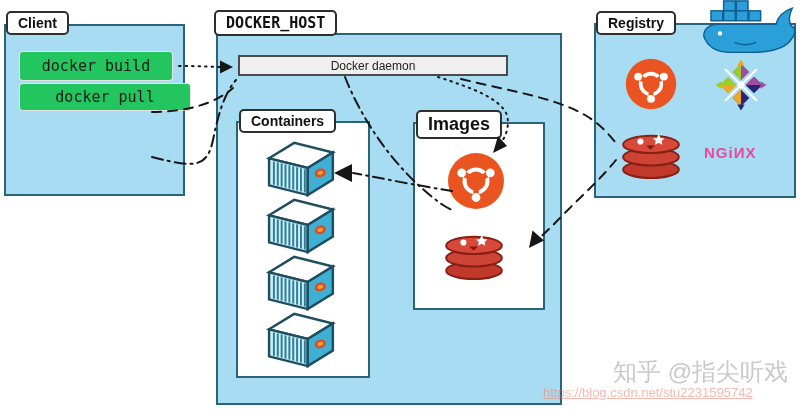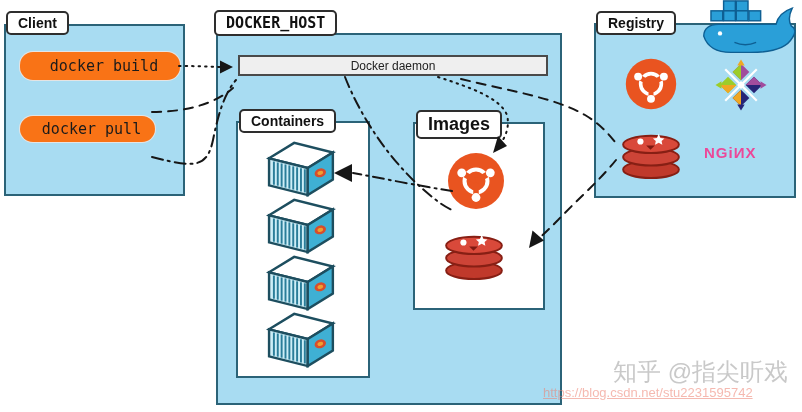--- a/index.html
+++ b/index.html
@@ -4,24 +4,24 @@
 <style>
   html,body{margin:0;padding:0;background:#fff;}
   .stage{position:relative;width:802px;height:412px;background:#ffffff;overflow:hidden;
          font-family:"Liberation Sans",sans-serif;}
   .bluebox{position:absolute;background:#a8dcf2;border:2px solid #2b6378;box-sizing:border-box;z-index:1;}
   .whitebox{position:absolute;background:#ffffff;border:2px solid #2b6378;box-sizing:border-box;z-index:2;}
   .pill{position:absolute;background:#fff;border:2px solid #2e2e2e;border-radius:5px;
         font:700 14px "Liberation Sans",sans-serif;color:#111;padding:2px 10px;
         white-space:nowrap;z-index:3;}
   .pill.mono{font:700 15px "DejaVu Sans Mono",monospace;}
-  .cmd{position:absolute;background:#f97316;border-radius:13px;z-index:2;
+  .cmd{position:absolute;background:#22c55e;border-radius:3px;z-index:2;
        font:15px "DejaVu Sans Mono",monospace;color:#1b1b1b;text-align:center;
-       box-shadow:0 0 0 1px #e4e4e4;display:flex;align-items:center;justify-content:center;padding-left:8px;}
-  .daemonbar{position:absolute;left:238px;top:55px;width:310px;height:21px;background:#efefef;
+       box-shadow:0 0 0 1px #e4e4e4;display:flex;align-items:center;justify-content:center;}
+  .daemonbar{position:absolute;left:238px;top:55px;width:270px;height:21px;background:#efefef;
        border:2px solid #4a4a4a;box-sizing:border-box;z-index:2;
        font:12px "Liberation Sans",sans-serif;color:#222;display:flex;align-items:center;justify-content:center;}
   .icon{position:absolute;z-index:3;}
   .overlay{position:absolute;left:0;top:0;z-index:4;pointer-events:none;}
   .whale{position:absolute;left:698px;top:0px;z-index:4;}
   .nginx{position:absolute;left:704px;top:144px;width:66px;z-index:3;
        font:700 15px "Liberation Sans",sans-serif;color:#ec4899;letter-spacing:1px;}
   .wm-credit{position:absolute;right:14px;top:356px;z-index:6;color:#c9c9c9;
        font:24px "Liberation Sans",sans-serif;}
   .wm-url{position:absolute;left:543px;top:385px;z-index:6;color:rgba(236,128,112,0.55);
@@ -109,21 +109,21 @@
                  C108,31 108,37 104,42 C98,53 80,58 58,58 L36,58 C20,58 10,52 6,40 Z" fill="#2a9fd8" stroke="#0e5f93" stroke-width="1.6"></path>
         <circle cx="24" cy="37" r="2.4" fill="#ffffff"></circle>
         <path d="M40,47 Q52,52 64,47" fill="none" stroke="#0e5f93" stroke-width="1.6"></path>
       </symbol>
     </defs>
   </svg>
 
   <div class="bluebox" style="left:4px;top:24px;width:181px;height:172px;"></div>
   <div class="pill" style="left:6px;top:11px;">Client</div>
   <div class="cmd" style="left:20px;top:52px;width:152px;height:28px;">docker build</div>
-  <div class="cmd" style="left:20px;top:116px;width:127px;height:26px;text-align:center;">docker pull</div>
+  <div class="cmd" style="left:20px;top:84px;width:170px;height:26px;text-align:center;">docker pull</div>
 
   <div class="bluebox" style="left:216px;top:33px;width:346px;height:372px;"></div>
   <div class="pill mono" style="left:214px;top:10px;">DOCKER_HOST</div>
   <div class="daemonbar">
     <span>Docker daemon</span>
   </div>
 
   <div class="whitebox" style="left:236px;top:121px;width:134px;height:257px;"></div>
   <div class="pill" style="left:239px;top:109px;font-size:14px;">Containers</div>
   <svg class="icon" style="left:263px;top:139px;" width="74" height="58">

